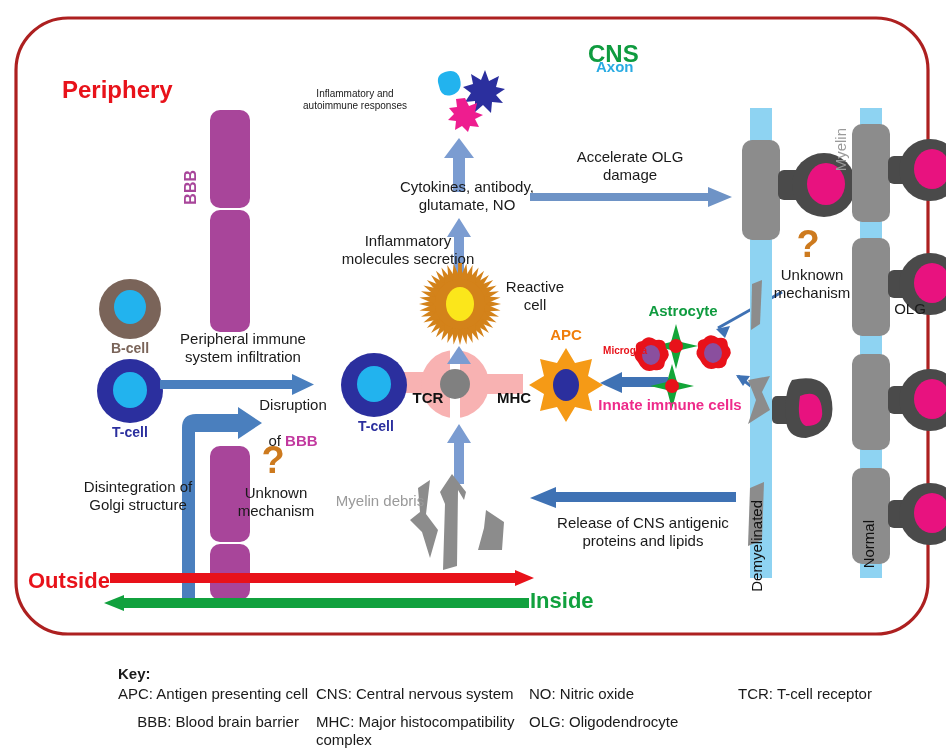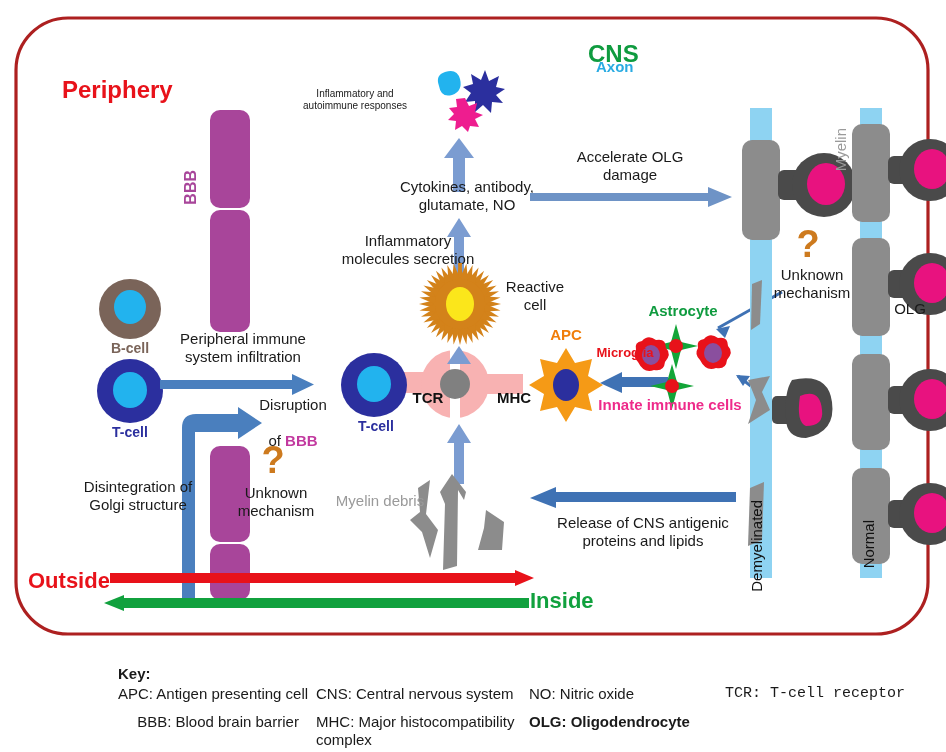--- a/index.html
+++ b/index.html
@@ -209,21 +209,21 @@
     <g>
       <path d="M8,40 Q2,34 6,28 Q4,20 12,19 Q18,12 26,18 Q36,16 36,26 Q42,32 35,40 Q34,50 24,48 Q14,52 8,40 Z" fill="#e8121a"></path>
       <ellipse cx="21" cy="33" rx="9" ry="10" fill="#8a4f9e"></ellipse>
     </g>
     <g>
       <path d="M70,38 Q64,32 68,26 Q66,18 74,17 Q80,10 88,16 Q98,14 98,24 Q104,30 97,38 Q96,48 86,46 Q76,50 70,38 Z" fill="#e8121a"></path>
       <ellipse cx="83" cy="31" rx="9" ry="10" fill="#8a4f9e"></ellipse>
     </g>
   </svg>
   <div class="txt bold" style="left:628px;top:302px;width:110px;font-size:15px;color:#0f9b3f;">Astrocyte</div>
-  <div class="txt bold" style="left:588px;top:345px;width:74px;font-size:13px;color:#e8121a;">Microglia</div>
+  <div class="txt bold" style="left:588px;top:345px;width:74px;font-size:10px;color:#e8121a;">Microglia</div>
   <div class="txt bold" style="left:590px;top:396px;width:160px;font-size:15px;color:#ee2a8a;">Innate immune cells</div>
 
   <svg class="abs" style="left:680px;top:290px;" width="110" height="130">
     <path d="M102,2 L38,38" stroke="#3f72b4" stroke-width="3" fill="none"></path>
     <path d="M36,39 L50,36 L45,48 Z" fill="#3f72b4"></path>
     <path d="M104,122 L58,86" stroke="#3f72b4" stroke-width="3" fill="none"></path>
     <path d="M56,85 L70,86 L63,96 Z" fill="#3f72b4"></path>
   </svg>
 
   <svg class="abs" style="left:400px;top:470px;" width="130" height="110">
@@ -310,17 +310,17 @@
   <div class="txt bold" style="left:118px;top:665px;font-size:15px;text-align:left;">Key:</div>
 
   <div class="txt" style="left:118px;top:685px;width:200px;font-size:15px;text-align:left;">APC: Antigen presenting cell</div>
   <div class="txt" style="left:118px;top:713px;width:200px;font-size:15px;text-align:center;">BBB: Blood brain barrier</div>
 
   <div class="txt" style="left:316px;top:685px;width:215px;font-size:15px;text-align:left;">CNS: Central nervous system</div>
   <div class="txt" style="left:316px;top:713px;width:215px;font-size:15px;text-align:left;">MHC: Major histocompatibility
 complex</div>
 
   <div class="txt" style="left:529px;top:685px;width:170px;font-size:15px;text-align:left;">NO: Nitric oxide</div>
-  <div class="txt" style="left:529px;top:713px;width:190px;font-size:15px;text-align:left;font-weight:bold;">OLG: Oligodendrocyte</div>
-
-  <div class="txt" style="left:705px;top:685px;width:200px;font-size:15px;text-align:right;font-family:Liberation Mono, monospace;">TCR: T-cell receptor</div>
+  <div class="txt" style="left:529px;top:713px;width:190px;font-size:15px;text-align:left;">OLG: Oligodendrocyte</div>
+
+  <div class="txt" style="left:705px;top:685px;width:200px;font-size:15px;text-align:center;">TCR: T-cell receptor</div>
 
 </div>
 
 </body></html>

